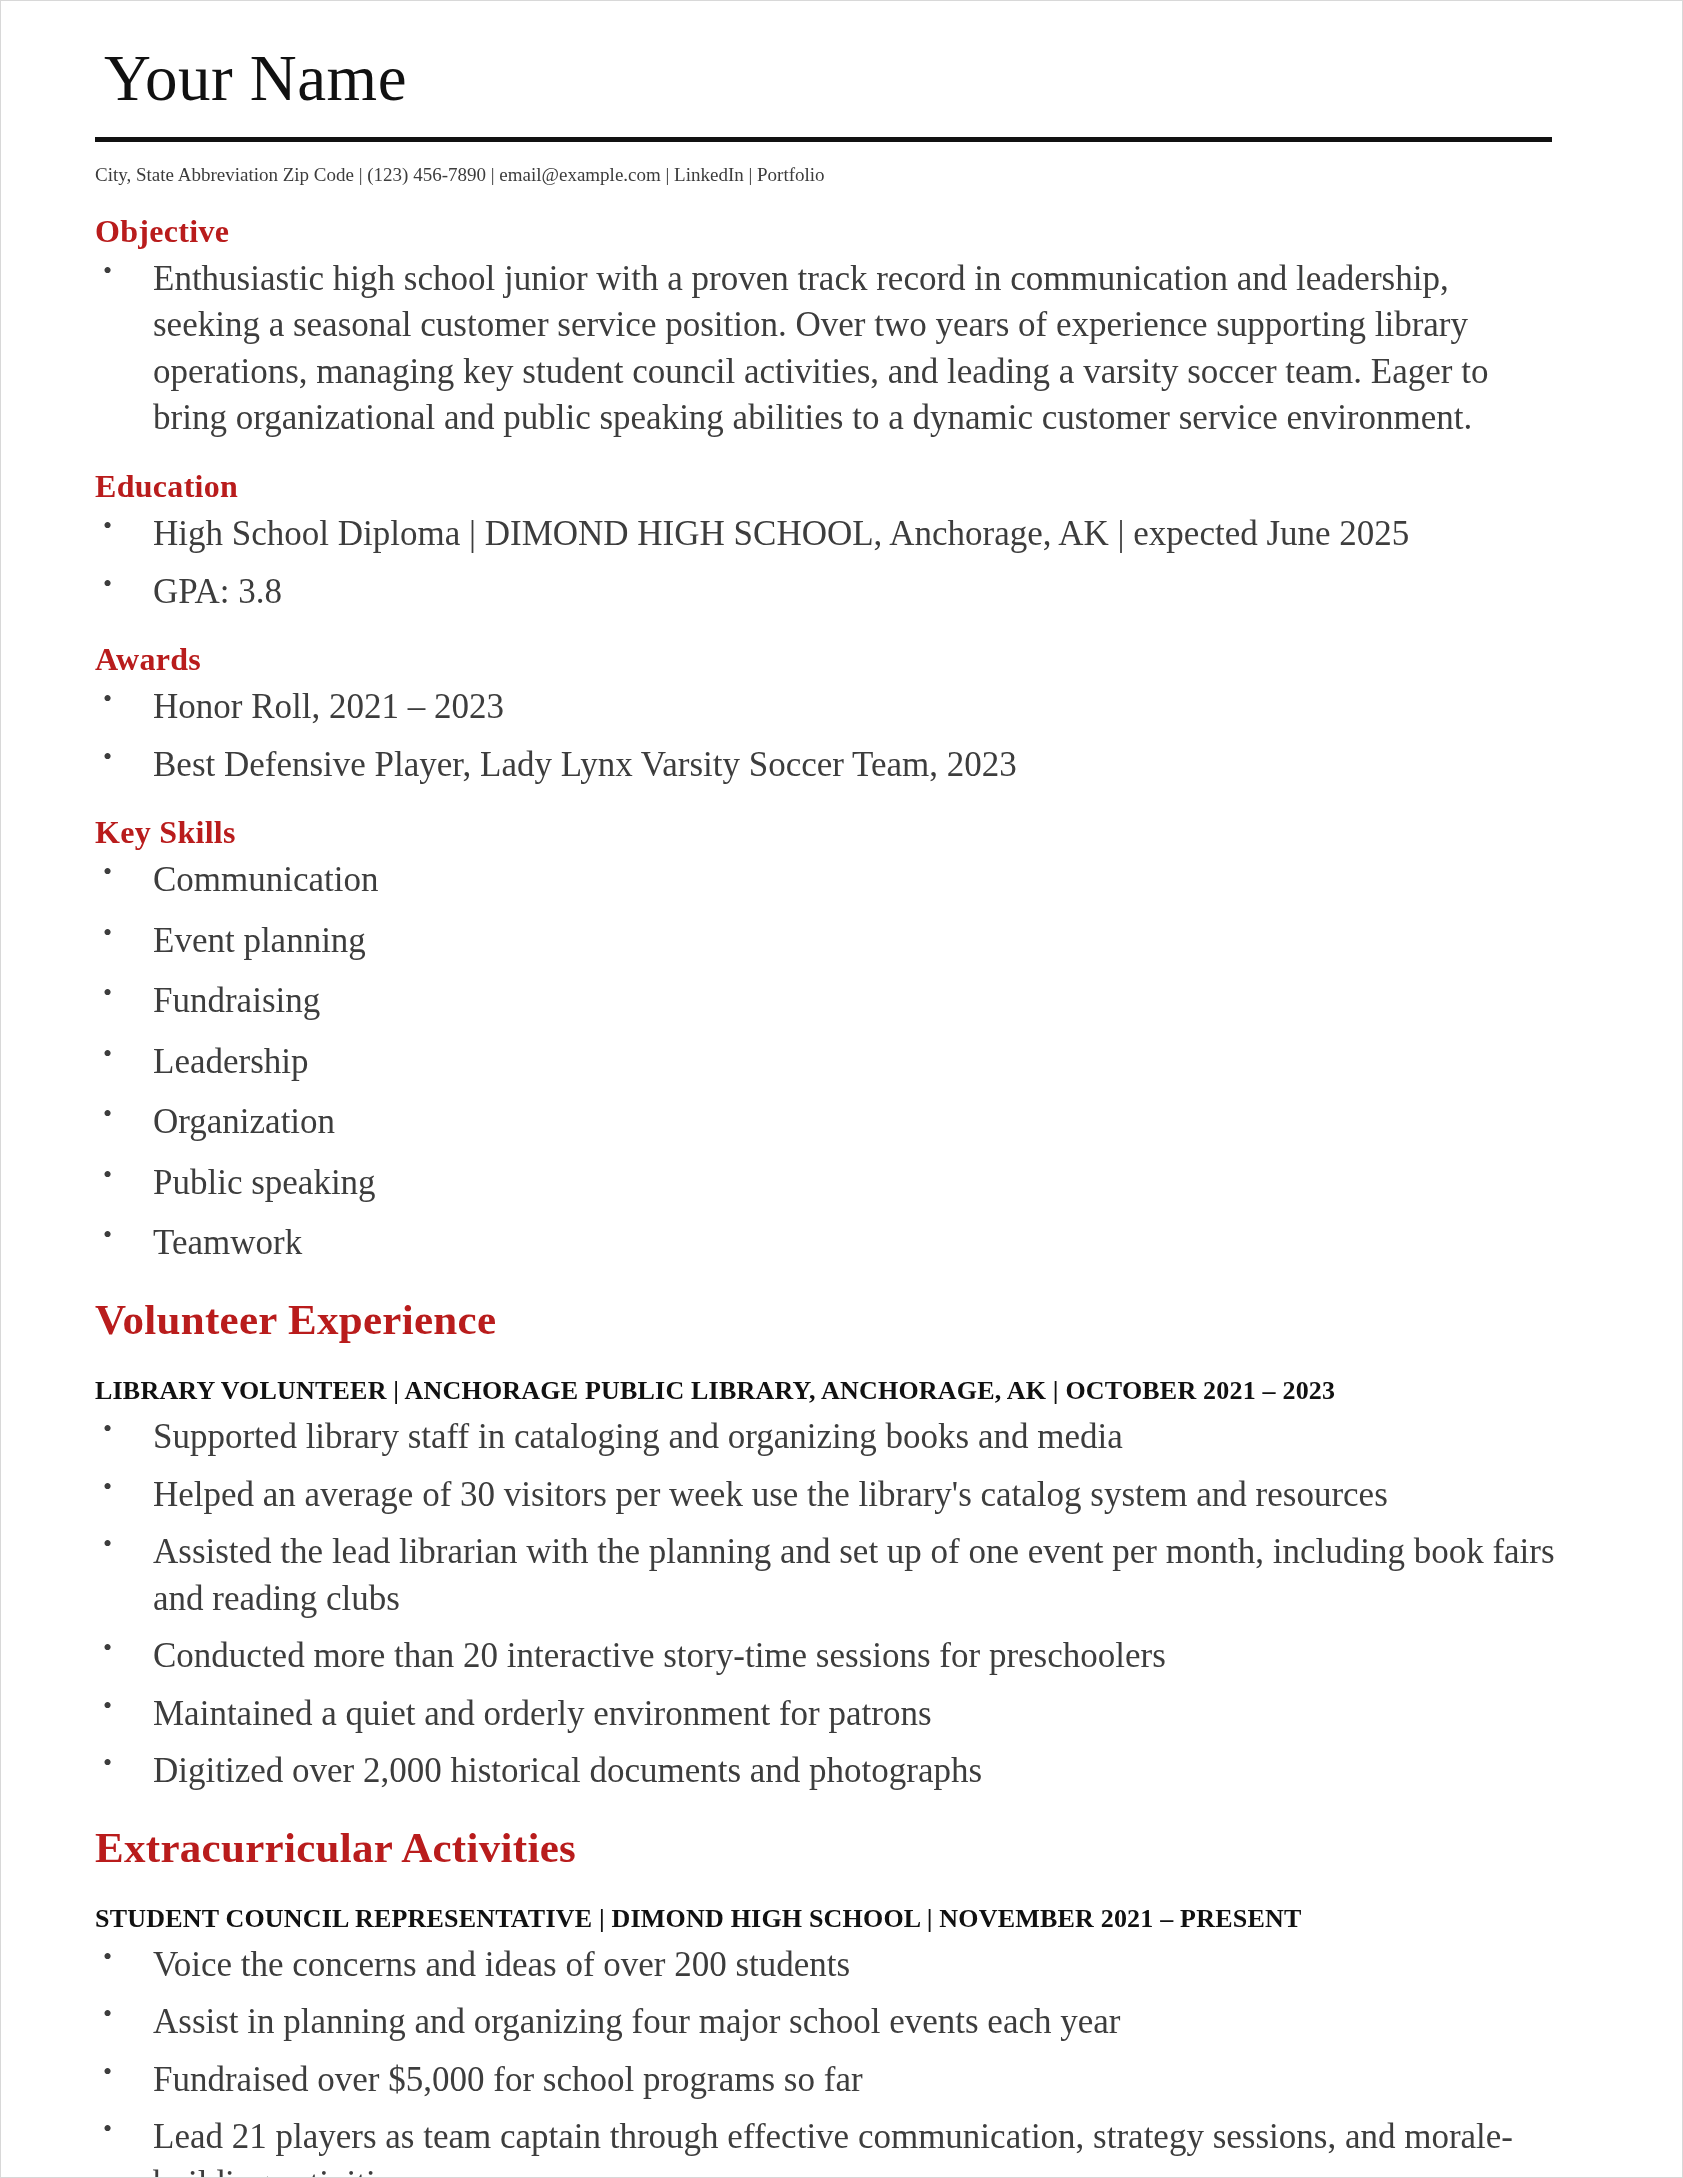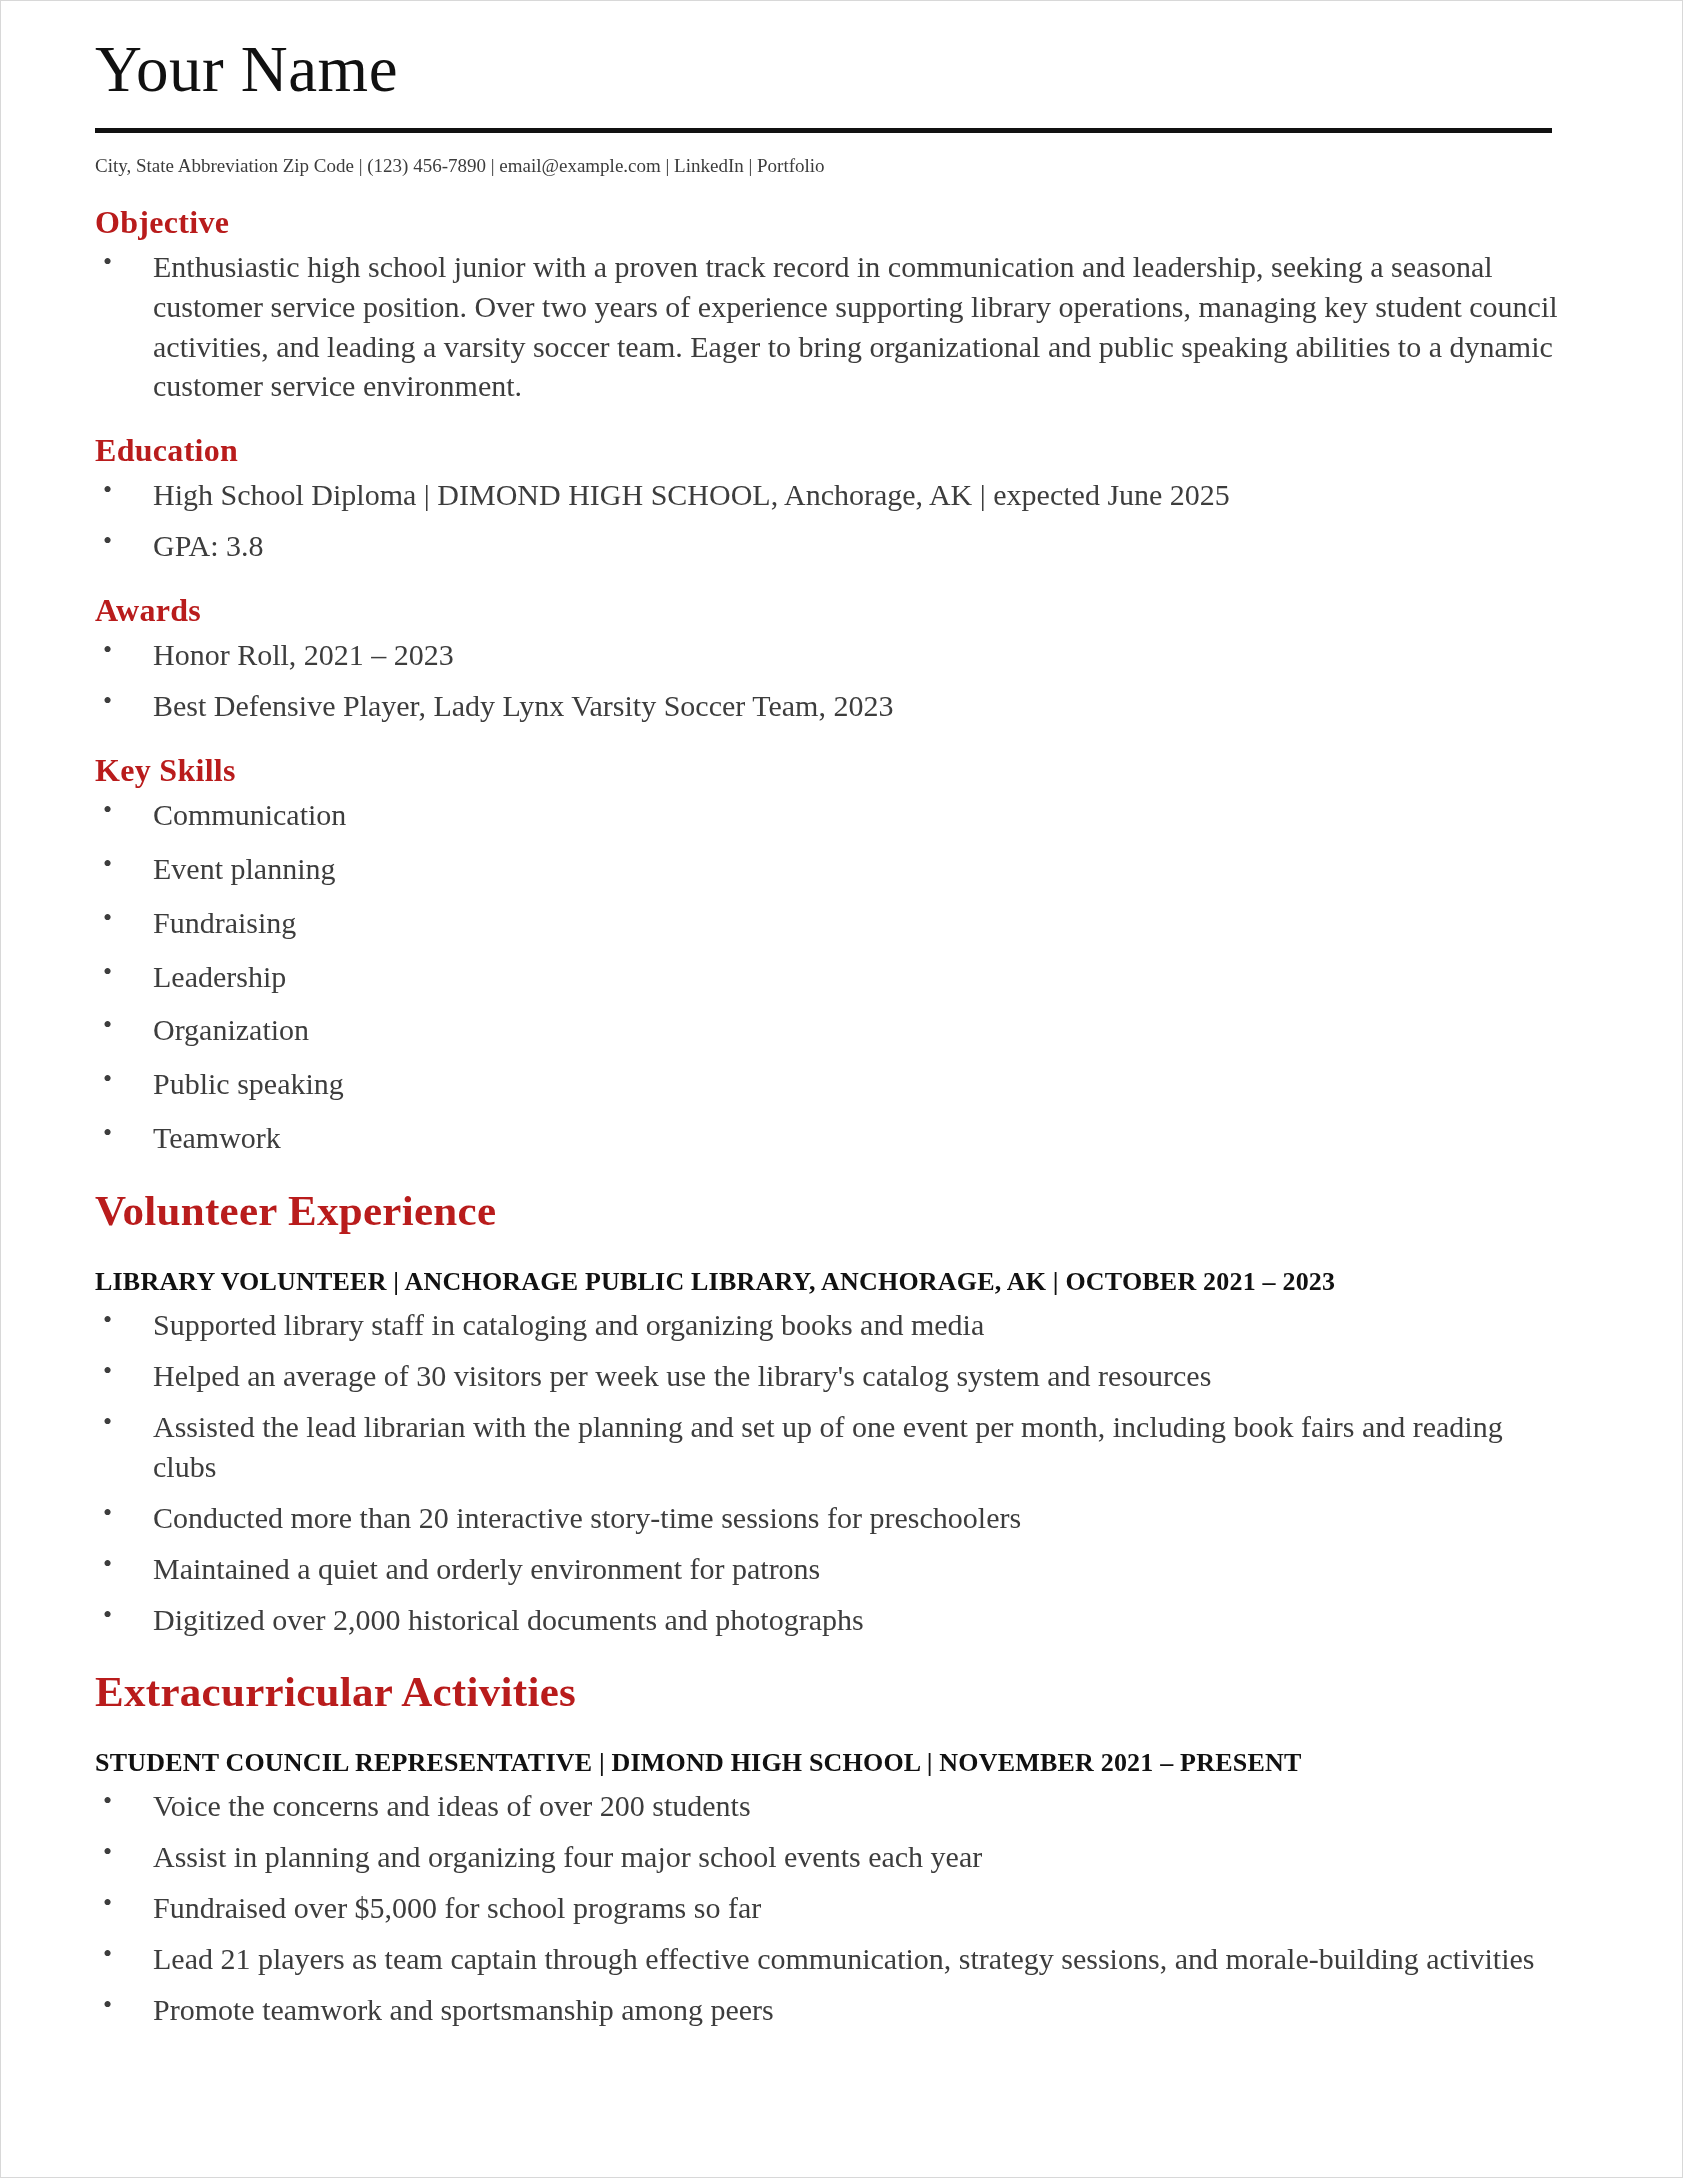--- a/index.html
+++ b/index.html
@@ -25,21 +25,21 @@
   }
 
   
   .name {
     font-size: 65px;
     line-height: 1.0;
     color: #111111;
     font-weight: normal;
     letter-spacing: 0.5px;
     padding-top: 36px;
-    margin: 0;
+    margin: 9px;
     white-space: nowrap;
   }
   .name-rule {
     height: 5px;
     background: #111111;
     width: 1457px;
     margin-top: 26px;
   }
   .contact {
     font-size: 19px;
@@ -74,21 +74,21 @@
   
   ul.bullets {
     list-style: none;
     margin: 0;
     padding: 0;
   }
   ul.bullets > li {
     position: relative;
     padding-left: 50px;
     margin: 0 0 11px 8px;
-    font-size: 30px;
+    font-size: 35px;
     line-height: 1.33;
     color: #3d3d3d;
   }
   ul.bullets > li::before {
     content: "\2022";
     position: absolute;
     left: 0;
     top: -2px;
     font-size: 26px;
     color: #3d3d3d;

